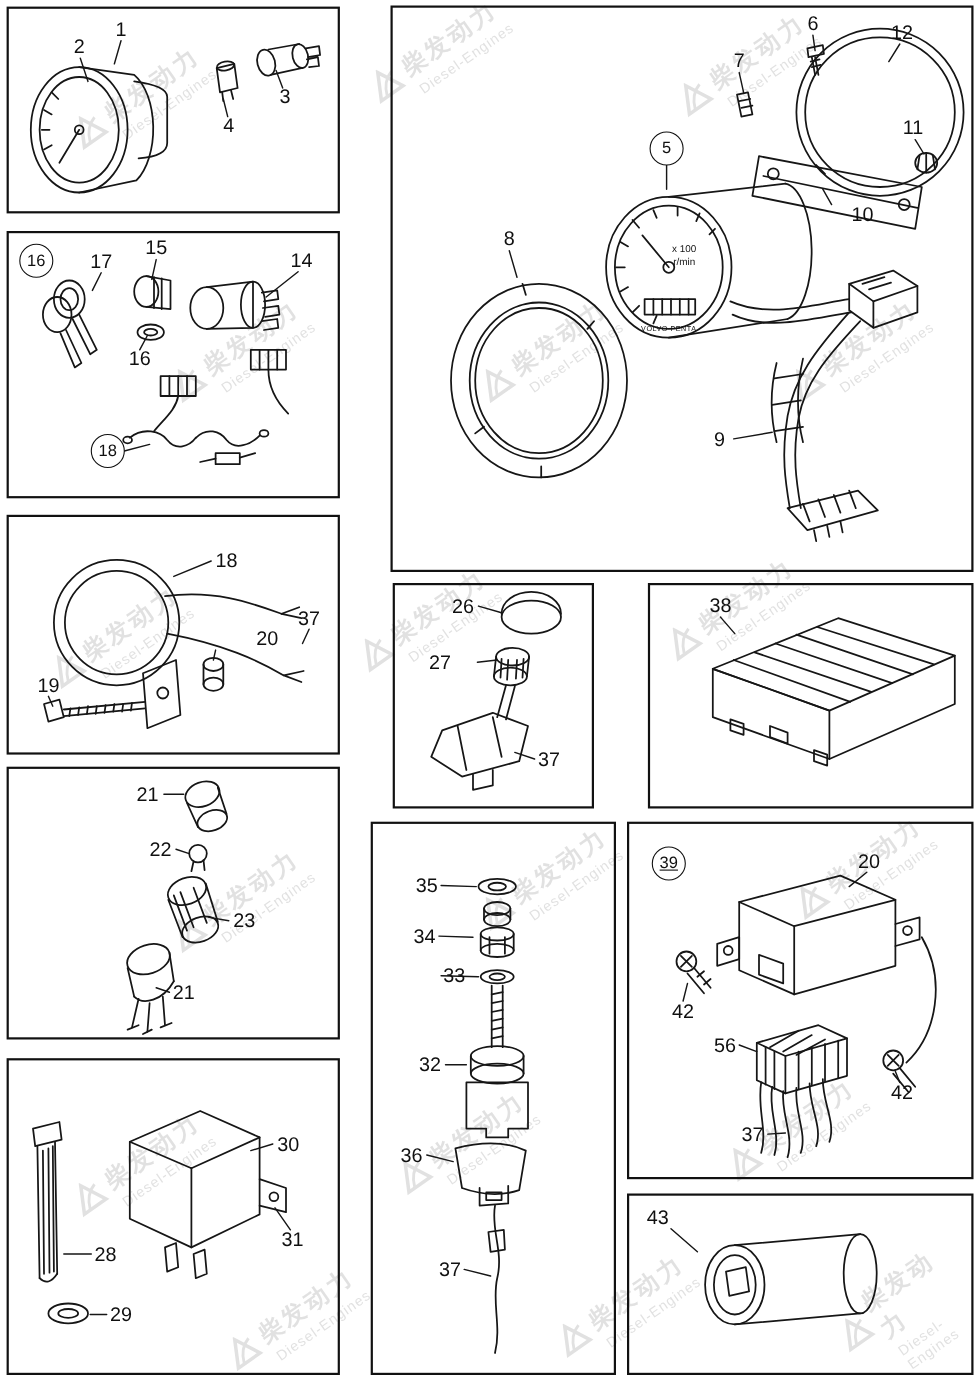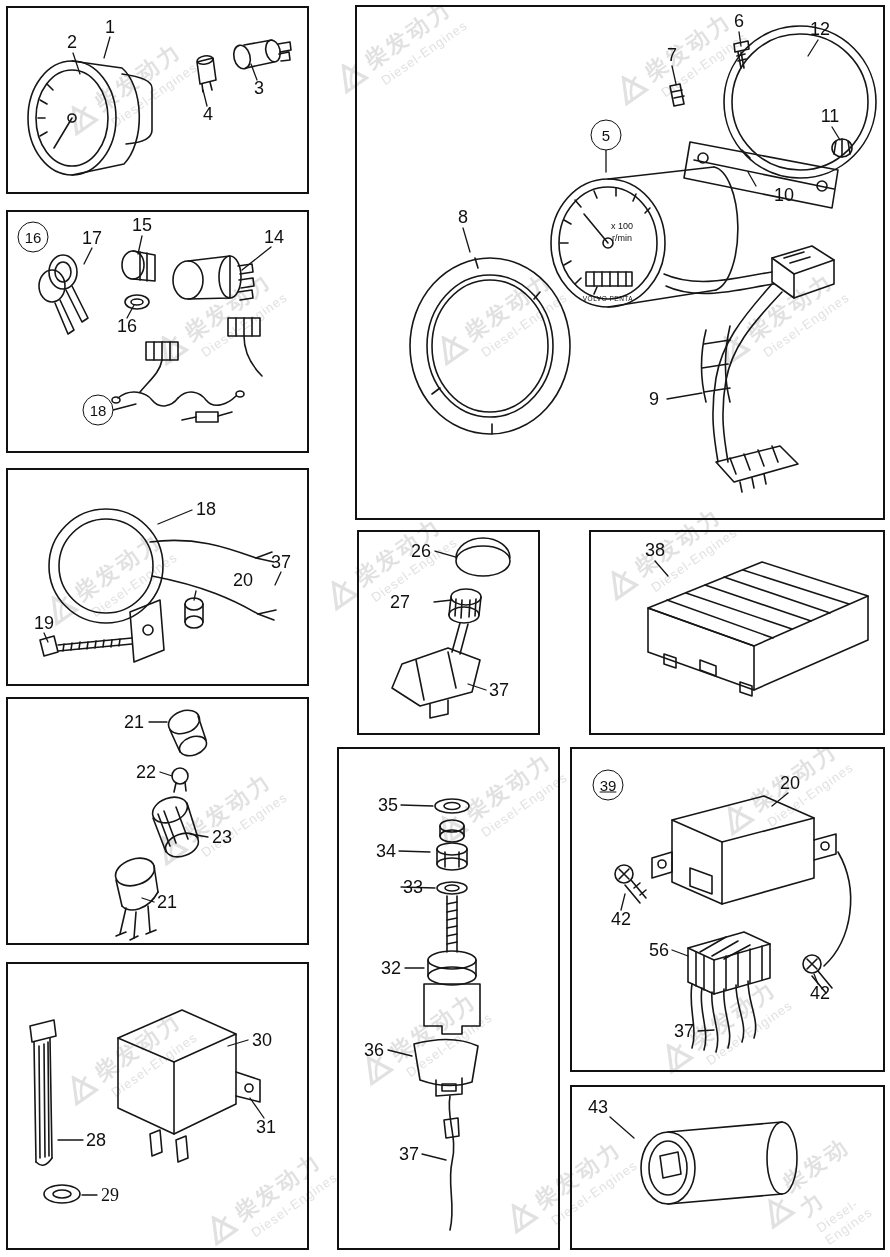--- a/index.html
+++ b/index.html
@@ -539,21 +539,21 @@
       <span class="callout" style="left: 196px; top: 580px; margin-left: 47px;">20</span>
       <span class="callout" style="left: 281px; top: 562px;">37</span>
       <span class="callout" style="left: 44px; top: 623px;">19</span>
       <span class="callout" style="left: 134px; top: 722px;">21</span>
       <span class="callout" style="left: 146px; top: 772px;">22</span>
       <span class="callout" style="left: 222px; top: 837px;">23</span>
       <span class="callout" style="left: 167px; top: 902px;">21</span>
       <span class="callout" style="left: 262px; top: 1040px;">30</span>
       <span class="callout" style="left: 266px; top: 1127px;">31</span>
       <span class="callout" style="left: 96px; top: 1140px;">28</span>
-      <span class="callout" style="left: 110px; top: 1195px; font-family: Liberation Serif, serif;">29</span>
+      <span class="callout" style="left: 110px; top: 1195px;">29</span>
       <span class="callout circled" style="left: 606px; top: 135px;">5</span>
       <span class="callout" style="left: 739px; top: 21px;">6</span>
       <span class="callout" style="left: 672px; top: 55px;">7</span>
       <span class="callout" style="left: 820px; top: 29px;">12</span>
       <span class="callout" style="left: 830px; top: 116px;">11</span>
       <span class="callout" style="left: 758px; top: 195px; margin-left: 26px;">10</span>
       <span class="callout" style="left: 463px; top: 217px;">8</span>
       <span class="callout" style="left: 654px; top: 399px;">9</span>
       <span class="callout" style="left: 421px; top: 551px;">26</span>
       <span class="callout" style="left: 400px; top: 602px;">27</span>

